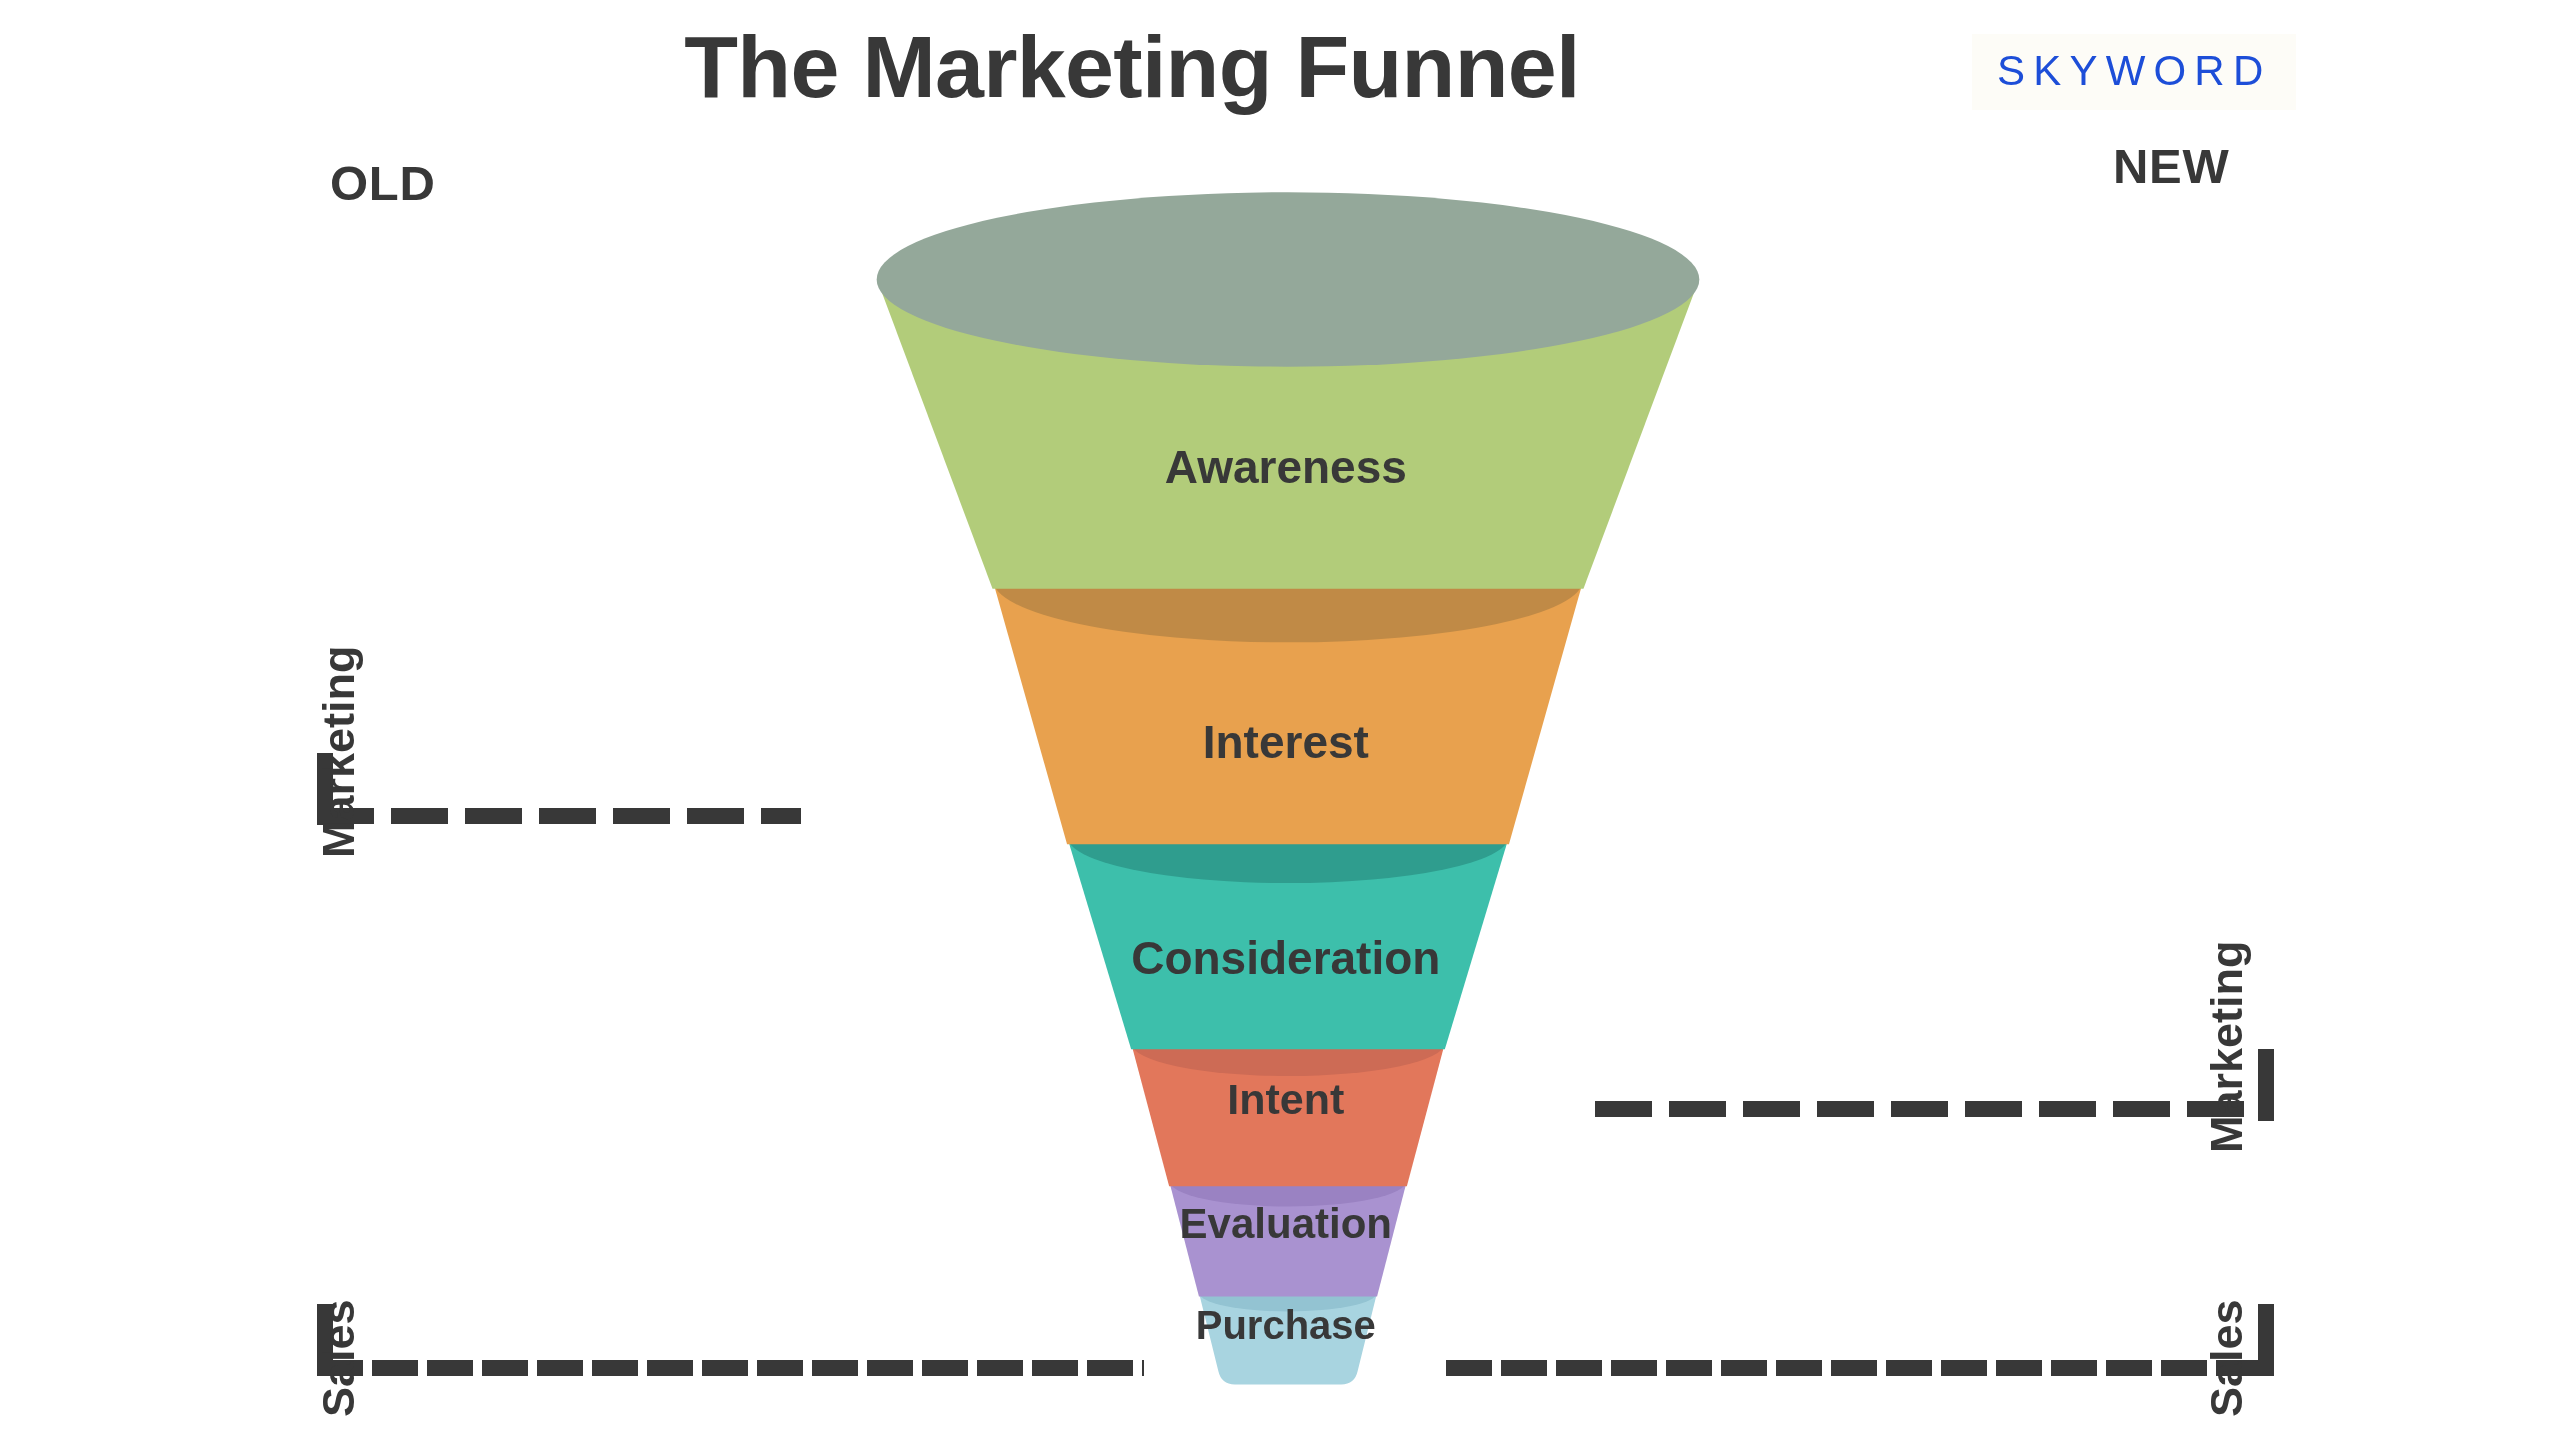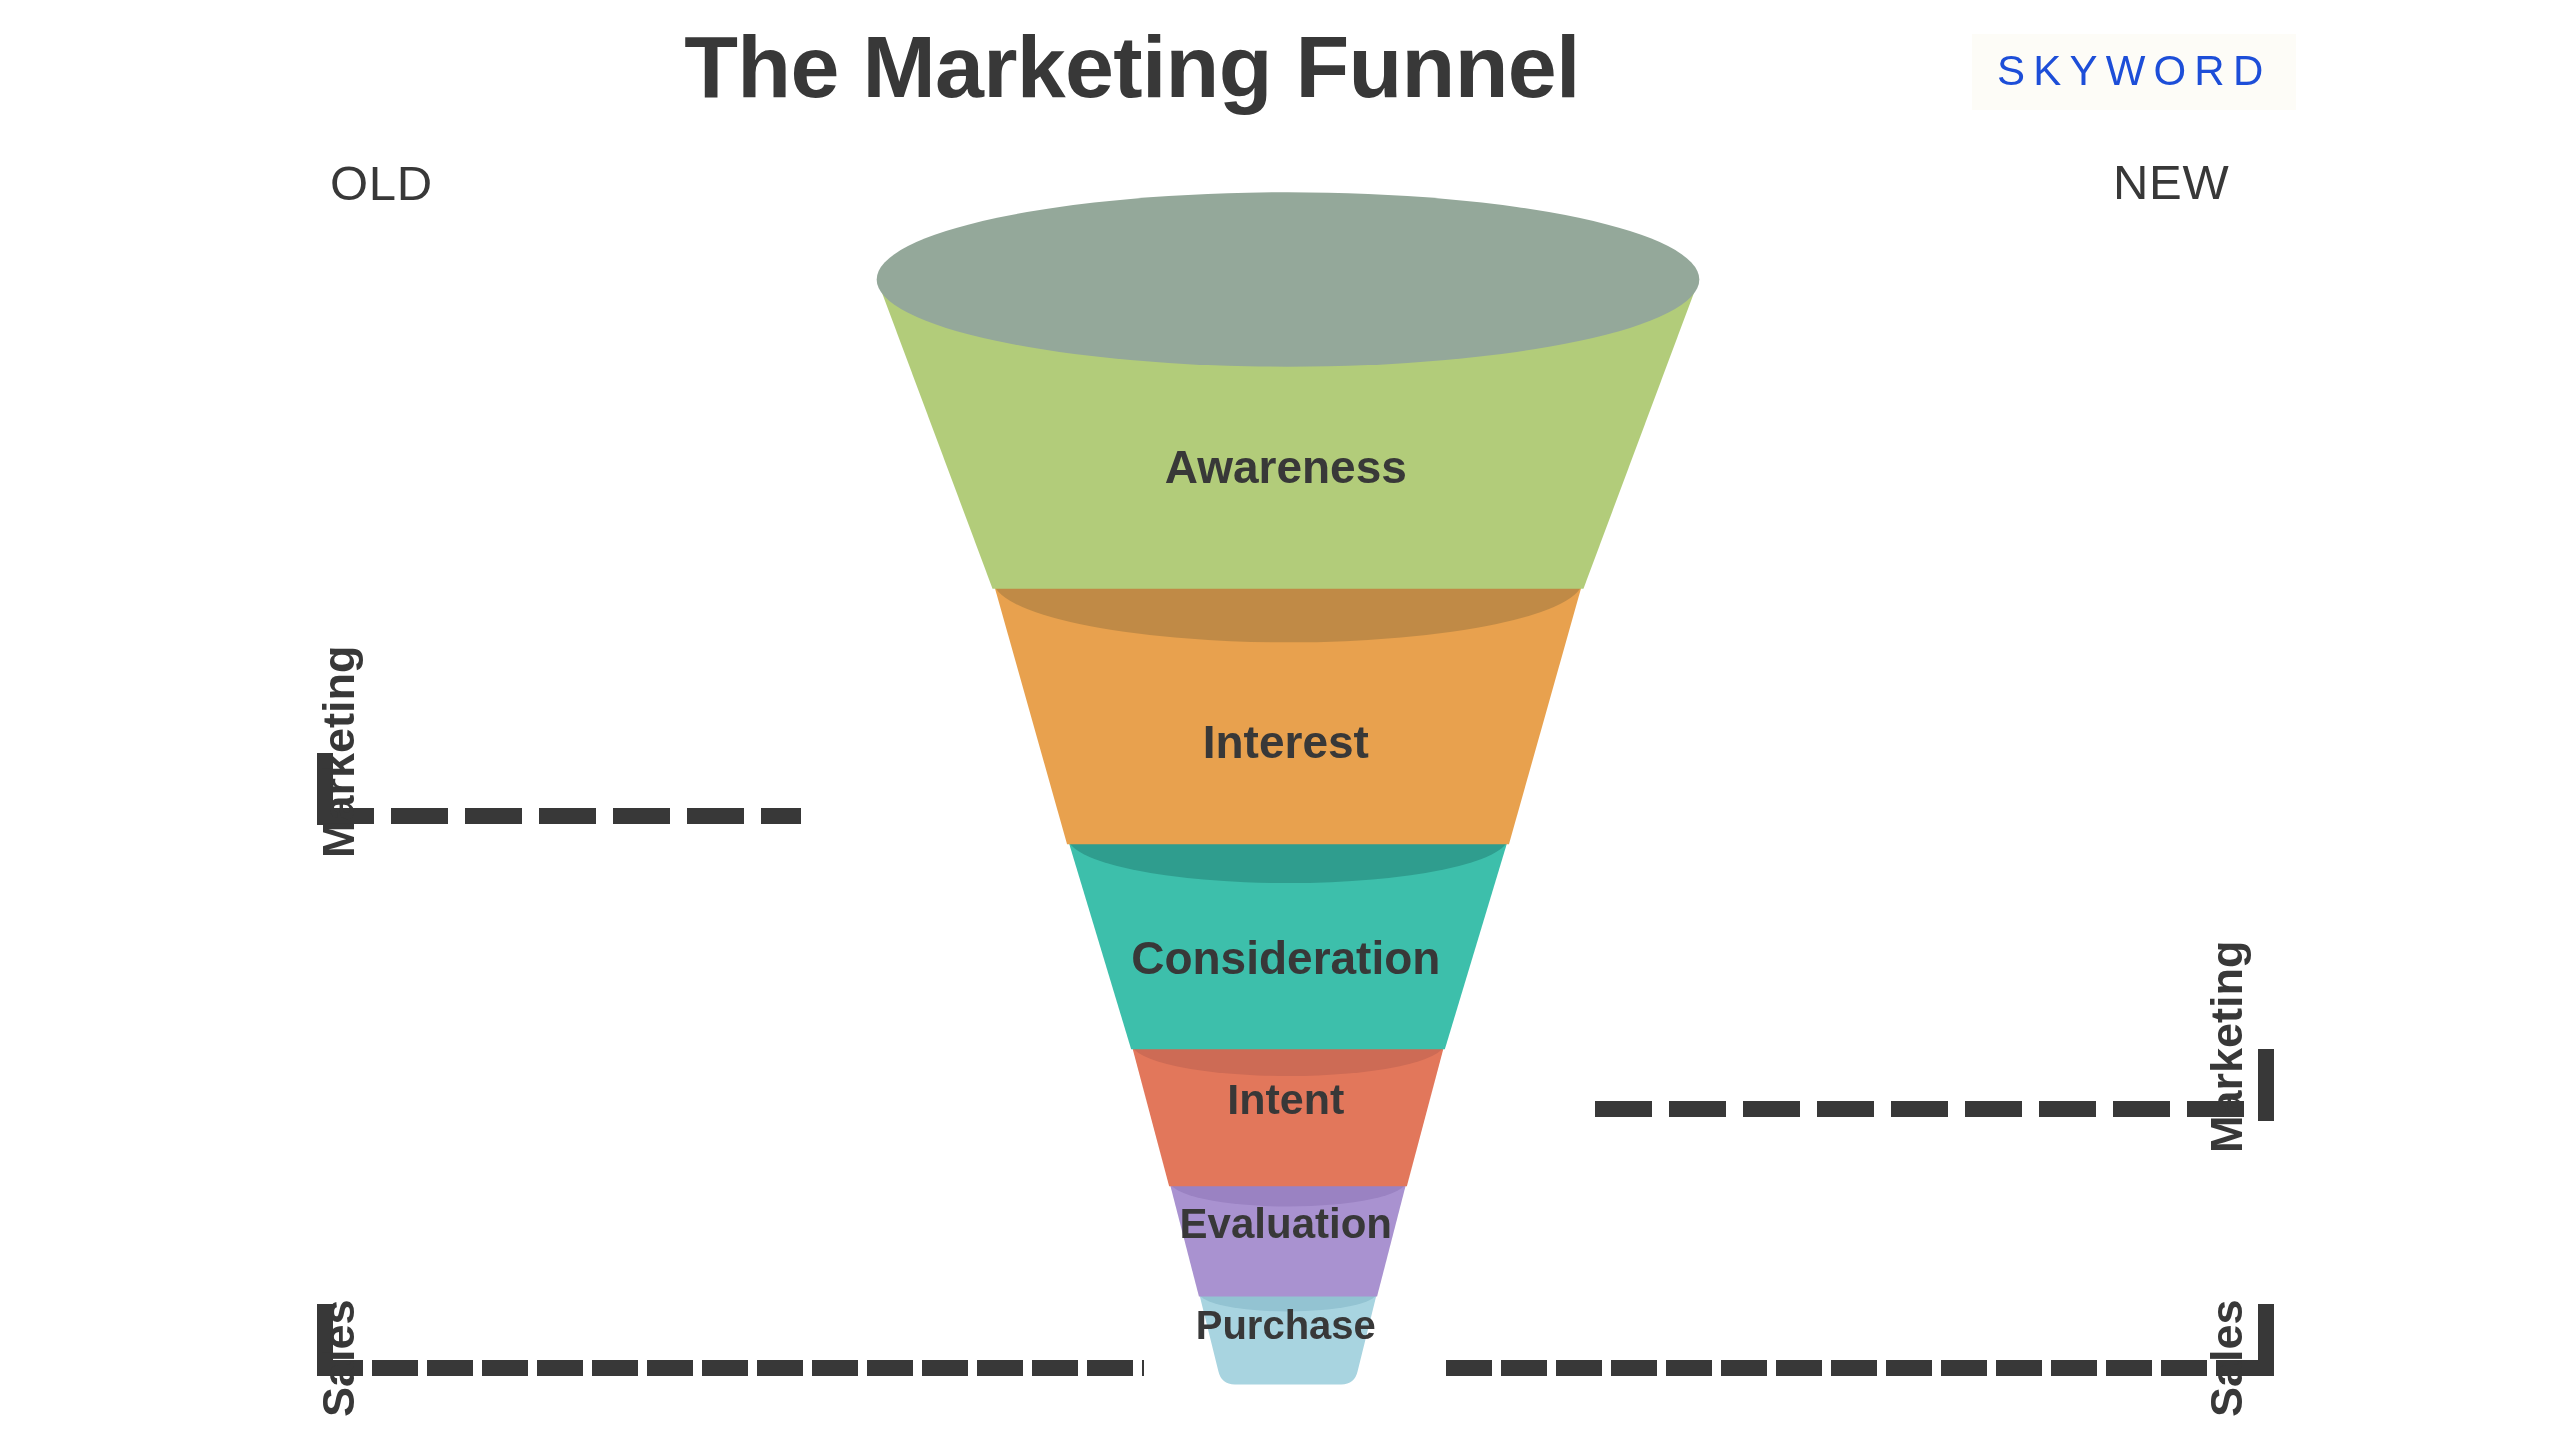--- a/index.html
+++ b/index.html
@@ -43,27 +43,27 @@
     font-weight: normal;
     letter-spacing: 8.2px;
     color: #1d4ed8;
     white-space: nowrap;
   }
 
   
   .side-heading {
     position: absolute;
     font-size: 49px;
-    font-weight: normal;
+    font-weight: bold;
     color: #383838;
     letter-spacing: 0.7px;
     white-space: nowrap;
   }
   #old-heading { left: 330px; top: 155px; }
-  #new-heading { left: 2113px; top: 154px; }
+  #new-heading { left: 2113px; top: 138px; }
 
   
   .vlabel {
     position: absolute;
     font-size: 45px;
     font-weight: bold;
     color: #383838;
     white-space: nowrap;
     transform-origin: left bottom;
     transform: rotate(-90deg);

